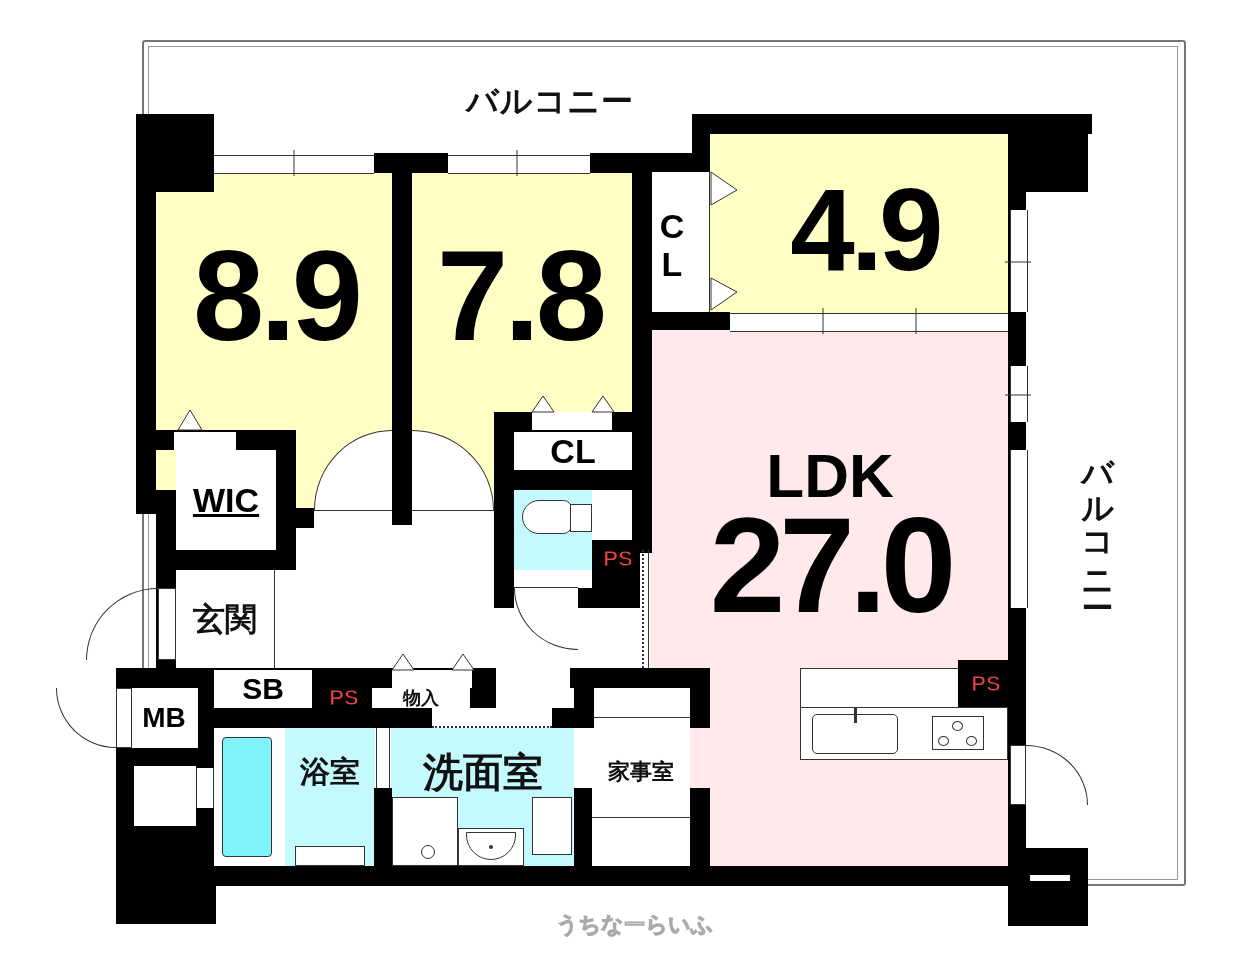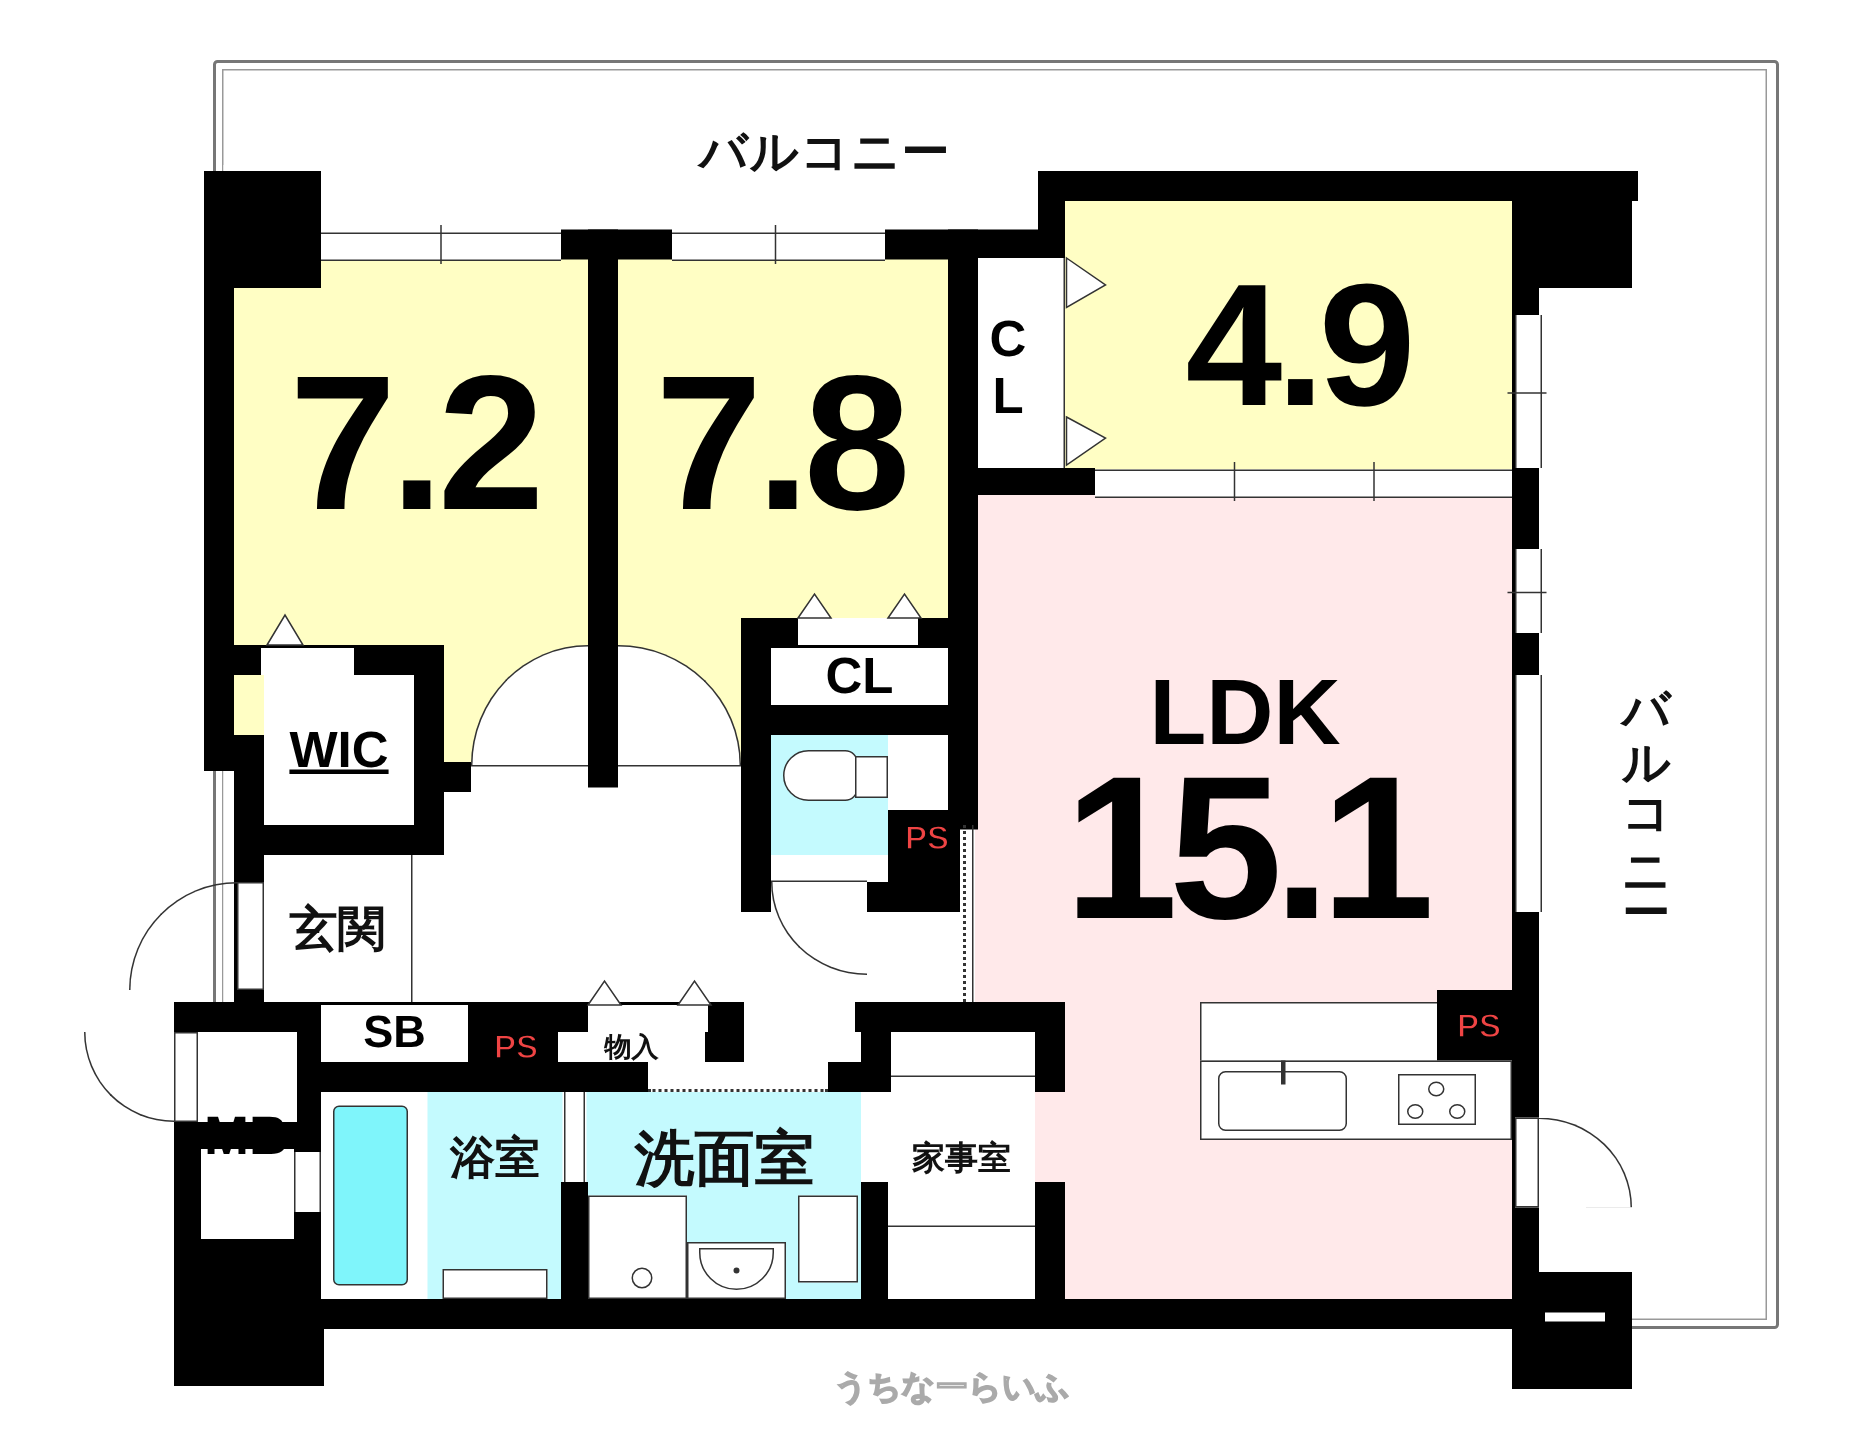--- a/index.html
+++ b/index.html
@@ -181,33 +181,33 @@
   <g stroke="#333" stroke-width="1">
     <line x1="294" y1="150" x2="294" y2="176"></line>
     <line x1="517" y1="150" x2="517" y2="176"></line>
     <line x1="823" y1="308" x2="823" y2="334"></line>
     <line x1="916" y1="308" x2="916" y2="334"></line>
     <line x1="1005" y1="262" x2="1031" y2="262"></line>
     <line x1="1005" y1="395" x2="1031" y2="395"></line>
   </g>
 </svg>
 
-<div class="label big" style="left:186px; top:230px; width:180px; height:130px; font-size:128px;">7.2</div>
+<div class="label big" style="left:186px; top:230px; width:180px; height:130px; font-size:128px;">8.9</div>
 <div class="label big" style="left:430px; top:230px; width:180px; height:130px; font-size:128px;">7.8</div>
 <div class="label big" style="left:770px; top:170px; width:190px; height:120px; font-size:116px;">4.9</div>
 <div class="label big" style="left:740px; top:440px; width:180px; height:70px; font-size:62px; letter-spacing:0;">LDK</div>
-<div class="label big" style="left:710px; top:500px; width:240px; height:130px; font-size:136px; letter-spacing:-6px;">15.1</div>
+<div class="label big" style="left:710px; top:500px; width:240px; height:130px; font-size:136px; letter-spacing:-6px;">27.0</div>
 
 <div class="label ps-black" style="left:176px; top:478px; width:100px; height:44px; font-size:34px;text-decoration:underline;">WIC</div>
 <div class="label ps-black" style="left:652px; top:206px; width:40px; height:40px; font-size:34px;">C</div>
 <div class="label ps-black" style="left:652px; top:244px; width:40px; height:40px; font-size:34px;">L</div>
 <div class="label ps-black" style="left:514px; top:432px; width:118px; height:38px; font-size:34px;">CL</div>
 <div class="label" style="left:180px; top:598px; width:90px; height:44px; font-size:32px;text-align:right;">玄関</div>
 <div class="label ps-black" style="left:214px; top:670px; width:98px; height:38px; font-size:30px;">SB</div>
-<div class="label ps-black" style="left:130px; top:729px; width:68px; height:56px; font-size:36px;">MB</div>
+<div class="label ps-black" style="left:130px; top:690px; width:68px; height:56px; font-size:28px;">MB</div>
 <div class="label ps-white" style="left:596px; top:544px; width:44px; height:30px; font-size:22px;">PS</div>
 <div class="label ps-white" style="left:322px; top:684px; width:44px; height:28px; font-size:22px;">PS</div>
 <div class="label" style="left:372px; top:688px; width:98px; height:20px; font-size:18px;">物入</div>
 <div class="label" style="left:285px; top:750px; width:90px; height:44px; font-size:30px;">浴室</div>
 <div class="label" style="left:400px; top:750px; width:166px; height:44px; font-size:40px;">洗面室</div>
 <div class="label" style="left:592px; top:754px; width:98px; height:36px; font-size:22px;">家事室</div>
 <div class="label ps-white" style="left:964px; top:668px; width:44px; height:32px; font-size:22px;">PS</div>
 
 <div class="watermark" style="left:556px; top:910px;">うちなーらいふ</div>
 

